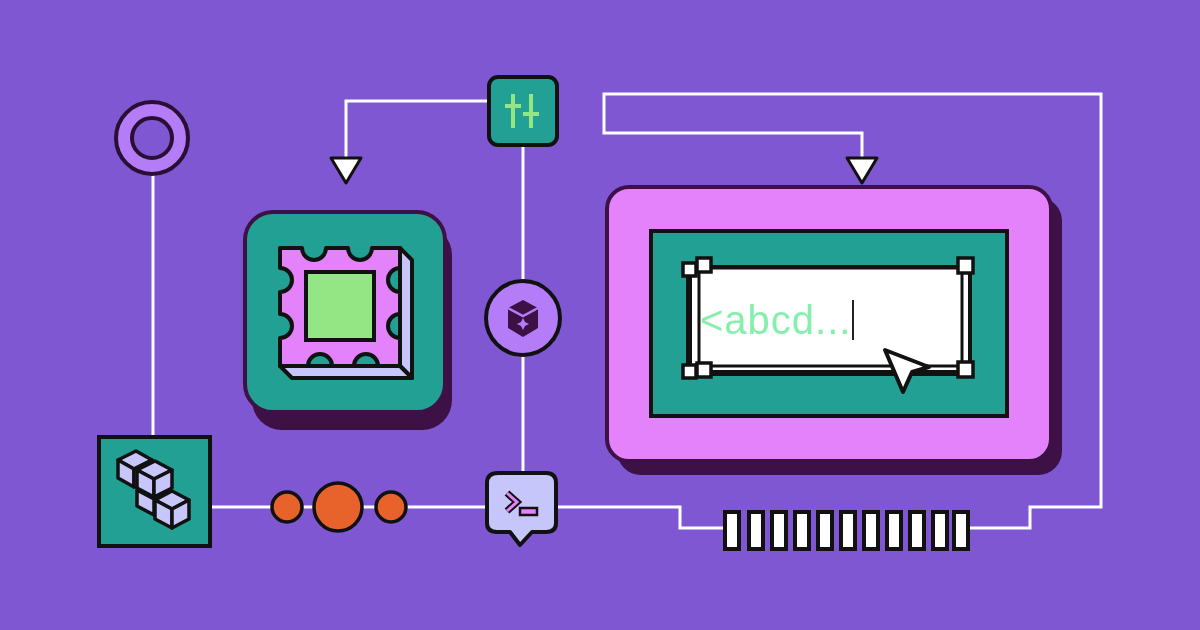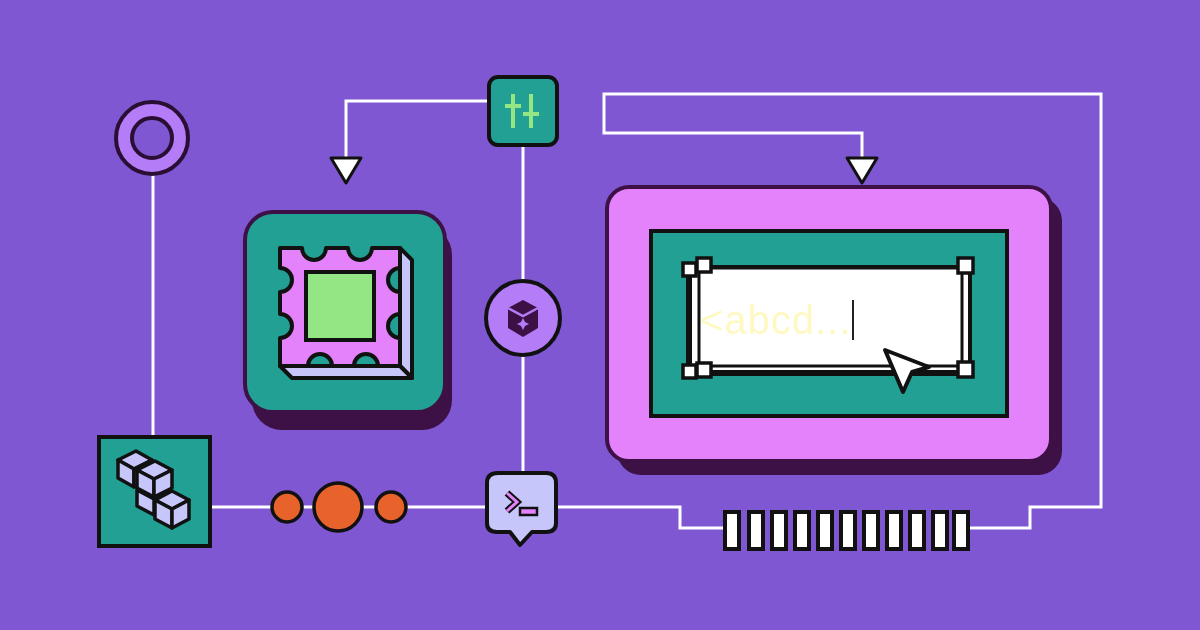--- a/index.html
+++ b/index.html
@@ -2,21 +2,21 @@
 <html><head>
 <meta charset="utf-8">
 <style>
   html, body { margin: 0; padding: 0; }
   body { width: 1200px; height: 630px; overflow: hidden; background: #7f57d2; font-family: "DejaVu Sans", sans-serif; }
   .stage { position: relative; width: 1200px; height: 630px; background: #7f57d2; }
   svg.scene { position: absolute; left: 0; top: 0; }
   .input-text {
     position: absolute; left: 700px; top: 292px; width: 236px; height: 56px;
     font-family: "Liberation Sans", "DejaVu Sans", sans-serif; font-size: 40px;
-    color: #fef9c3; letter-spacing: 1px; line-height: 56px; white-space: nowrap;
+    color: #86efac; letter-spacing: 1px; line-height: 56px; white-space: nowrap;
   }
   .caret { display: inline-block; width: 2px; height: 40px; background: #222; vertical-align: -6px; margin-left: 1px; }
 </style>
 </head>
 <body>
 
 <div class="stage">
 <svg class="scene" width="1200" height="630" viewBox="0 0 1200 630">
 
   <g fill="none" stroke="#ffffff" stroke-width="3">

